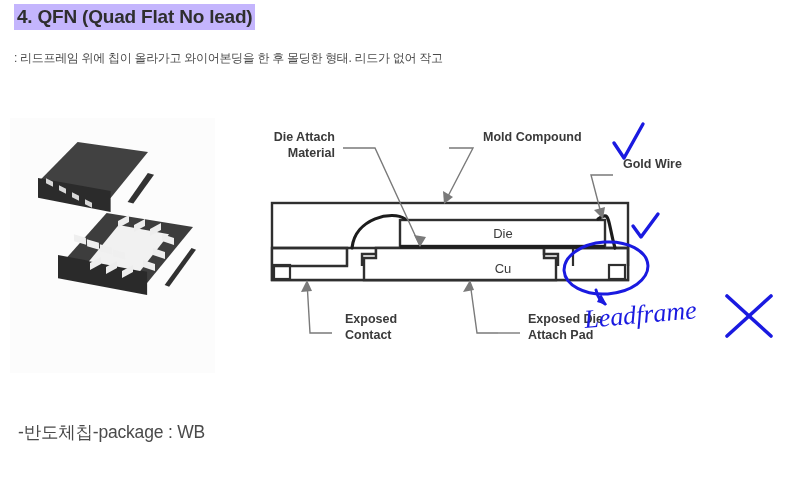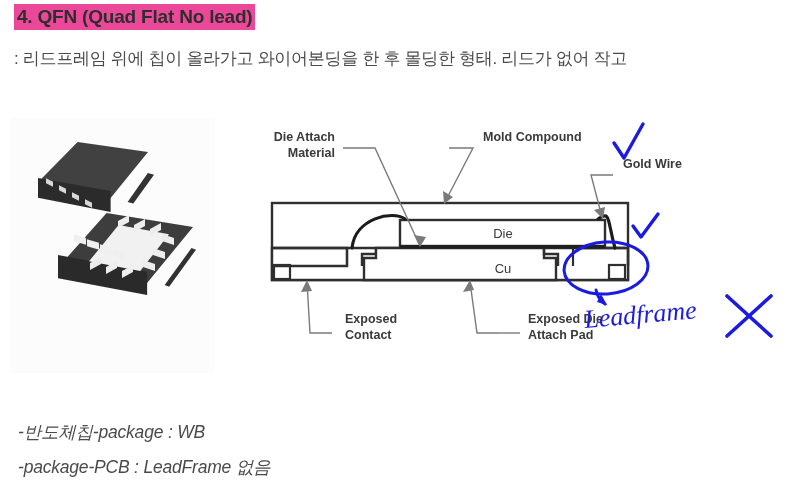--- a/index.html
+++ b/index.html
@@ -21,30 +21,30 @@
     position: absolute;
     left: 14px;
     top: 6px;
     font-size: 19px;
     font-weight: bold;
     letter-spacing: -0.2px;
     color: #2e2e2e;
     white-space: nowrap;
   }
   #title-line .hl {
-    background: #ec4899;
+    background: #c4b5fd;
     padding: 2px 3px 3px 3px;
   }
 
   #desc-block {
     position: absolute;
     left: 14px;
     top: 42px;
     width: 775px;
-    font-size: 17px;
+    font-size: 12px;
     line-height: 33px;
     color: #4a4a4a;
     letter-spacing: -0.3px;
   }
 
   
   #figure {
     position: absolute;
     left: 10px;
     top: 118px;
@@ -87,21 +87,21 @@
   
   #notes {
     position: absolute;
     left: 18px;
     top: 415px;
     font-size: 17.5px;
     line-height: 35px;
     color: #4a4a4a;
     letter-spacing: -0.2px;
   }
-  #notes div { white-space: nowrap; font-style: italic; }
+  #notes div { white-space: nowrap; }
 </style>
 </head>
 <body>
 
 <div id="title-line">
   <span class="hl">4. QFN  (Quad Flat No lead)</span>
 </div>
 
 <div id="desc-block">
   <div>: 리드프레임 위에 칩이 올라가고 와이어본딩을 한 후 몰딩한 형태. 리드가 없어 작고</div>
@@ -233,14 +233,13 @@
       <g>
         <path d="M512 178 L556 218" fill="none" stroke="#1a1ae0" stroke-width="3.6" stroke-linecap="round"></path>
         <path d="M556 178 L512 218" fill="none" stroke="#1a1ae0" stroke-width="3.6" stroke-linecap="round"></path>
       </g>
     </svg>
   </div>
 </div>
 
 <div id="notes">
   <div>-반도체칩-package : WB</div>
-  <div>-package-PCB : LeadFrame 없음</div>
 </div>
 
 </body></html>

